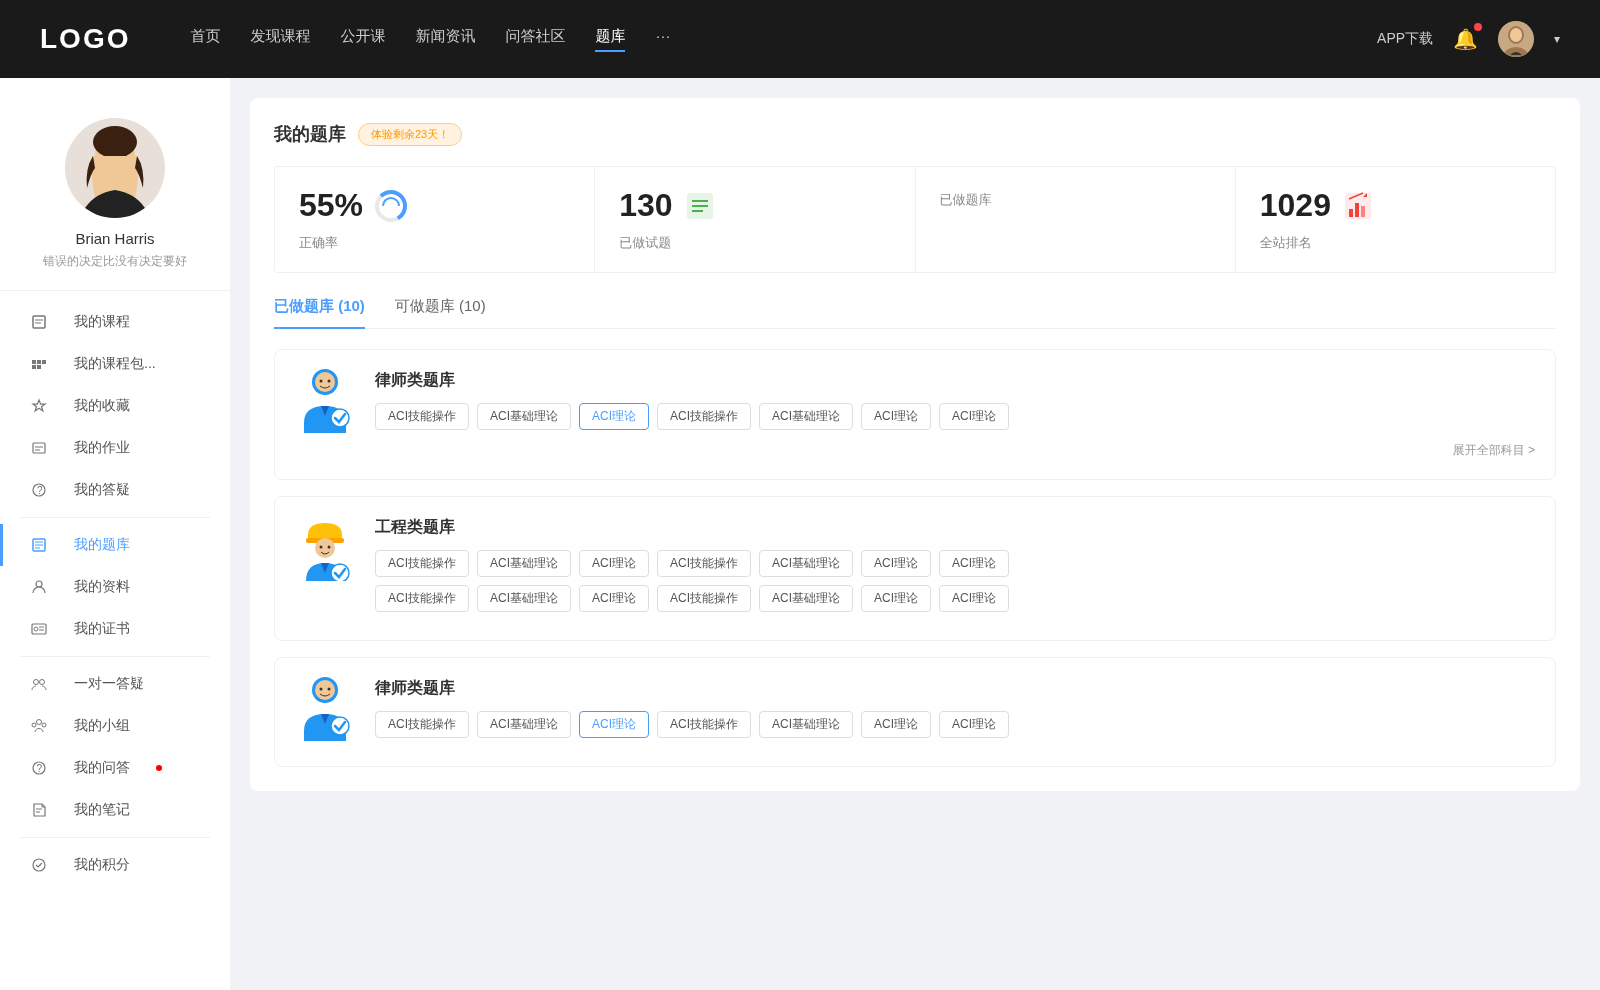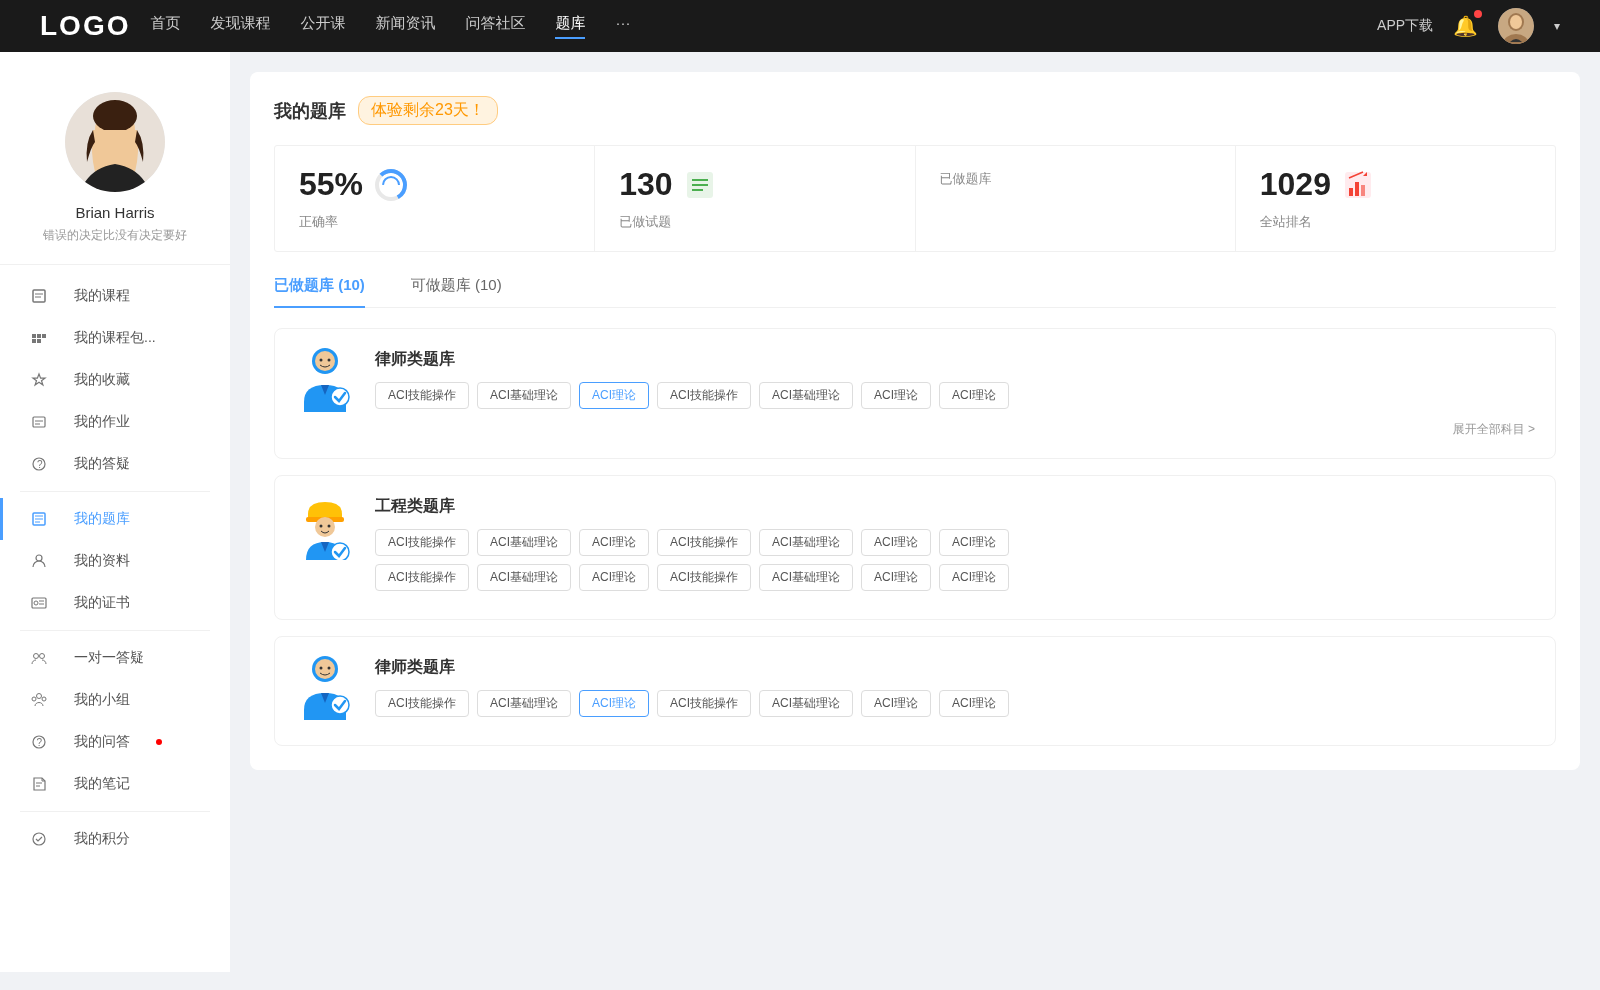--- a/index.html
+++ b/index.html
@@ -1,24 +1,25 @@
 <!DOCTYPE html>
 <html><head>
   <meta charset="utf-8">
   <style>
     * { box-sizing: border-box; margin: 0; padding: 0; }
     body { font-family: "PingFang SC", "Microsoft YaHei", sans-serif; background: #f0f2f5; min-height: 990px; }
 
     
     .navbar {
       background: #1a1a1a;
-      height: 52px;
+      height: 78px;
       display: flex;
       align-items: center;
       padding: 0 40px;
+      gap: 40px;
     }
     .navbar .logo {
       color: white;
       font-size: 28px;
       font-weight: bold;
       letter-spacing: 2px;
       margin-right: 20px;
     }
     .nav-links {
       display: flex;
@@ -185,21 +186,21 @@
       font-size: 18px;
       font-weight: 600;
       color: #333;
     }
     .trial-badge {
       background: #fff3e0;
       color: #ff9800;
       border: 1px solid #ffcc80;
       border-radius: 12px;
       padding: 3px 12px;
-      font-size: 16px;
+      font-size: 11px;
     }
 
     
     .stats-row {
       display: flex;
       gap: 0;
       margin-bottom: 24px;
       border: 1px solid #f0f0f0;
       border-radius: 3px;
       overflow: hidden;
@@ -225,21 +226,21 @@
     }
     .stat-label {
       font-size: 13px;
       color: #888;
       margin-top: 4px;
     }
 
     
     .tabs-row {
       display: flex;
-      gap: 46px;
+      gap: 30px;
       margin-bottom: 20px;
       border-bottom: 1px solid #f0f0f0;
     }
     .tab-item {
       padding-bottom: 12px;
       font-size: 15px;
       color: #666;
       cursor: pointer;
       position: relative;
     }

